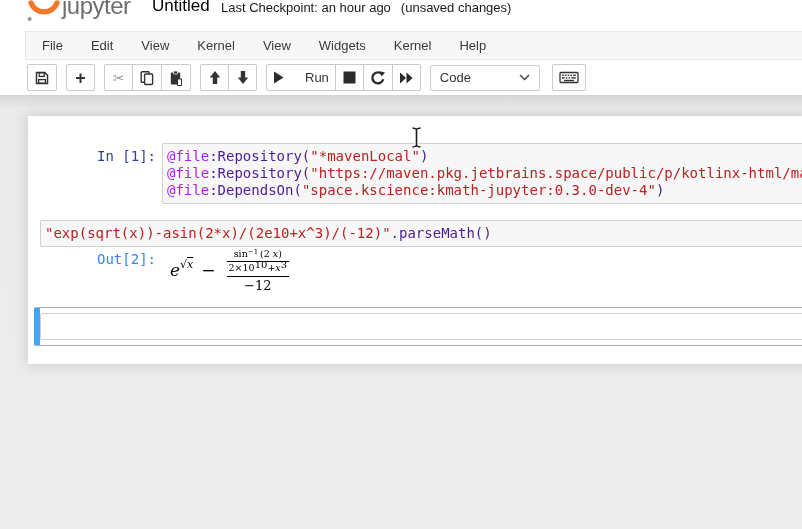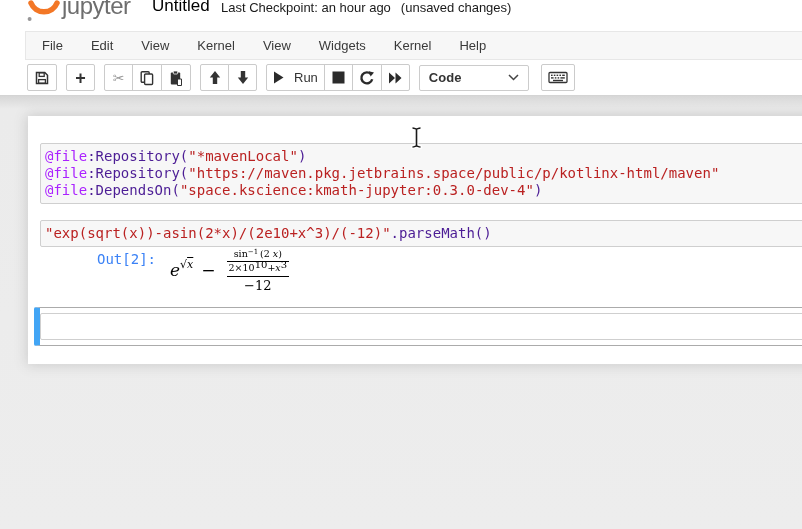--- a/index.html
+++ b/index.html
@@ -36,26 +36,26 @@
     height:27px;min-width:29px;box-sizing:border-box;
     background:#fff;border:1px solid #cbcbcb;border-radius:2px;
     color:#333;font-size:13px;cursor:pointer;padding:0 6px;
   }
   .btn-group .btn + .btn{margin-left:-1px;border-radius:0}
   .btn-group .btn:first-child{border-radius:2px 0 0 2px}
   .btn-group .btn:last-child{border-radius:0 2px 2px 0}
   .btn-group .btn:only-child{border-radius:2px}
   .btn .plus{font-size:18px;font-weight:bold;line-height:1}
   .btn .scissors{font-size:14px;color:#9a9a9a}
-  .run-label{margin-left:10px}
+  .run-label{margin-left:21px}
   .cell-type-select{
     width:110px;height:26px;box-sizing:border-box;background:#fff;
     border:1px solid #ccc;border-radius:2px;display:inline-flex;align-items:center;
     justify-content:space-between;padding:0 9px;font-size:13px;color:#333;
-    margin-right:12px;cursor:pointer;font-weight:bold;
+    margin-right:12px;cursor:pointer;
   }
   
   .page-body{
     position:absolute;top:96px;left:0;right:0;bottom:0;
     background:linear-gradient(180deg,#d7d7d7 0px,#ebebeb 13px,#ededed 100%);
   }
   .notebook{
     position:absolute;left:28px;top:20px;width:1300px;height:248px;
     background:#fff;box-shadow:0 0 12px 1px rgba(87,87,87,.22);
     padding-top:21px;box-sizing:border-box;overflow:hidden;
@@ -228,20 +228,21 @@
       </svg>
     </span>
   </span>
 </div>
 
 <div class="page-body">
   <div class="notebook">
 
     <div class="cell">
       <div class="input-row">
+        <div class="prompt in">In [1]:</div>
         <div class="input-area">
           <pre class="code"><div class="cm-line"><span class="cm-meta">@file</span><span class="cm-plain">:Repository(</span><span class="cm-string">"*mavenLocal"</span><span class="cm-plain">)</span></div><div class="cm-line"><span class="cm-meta">@file</span><span class="cm-plain">:Repository(</span><span class="cm-string">"https://maven.pkg.jetbrains.space/public/p/kotlinx-html/maven"</span></div><div class="cm-line"><span class="cm-meta">@file</span><span class="cm-plain">:DependsOn(</span><span class="cm-string">"space.kscience:kmath-jupyter:0.3.0-dev-4"</span><span class="cm-plain">)</span></div></pre>
         </div>
       </div>
     </div>
 
     <div class="cell">
       <div class="input-row">
         <div class="input-area">
           <pre class="code"><div class="cm-line"><span class="cm-string">"exp(sqrt(x))-asin(2*x)/(2e10+x^3)/(-12)"</span><span class="cm-plain">.parseMath()</span></div></pre>

